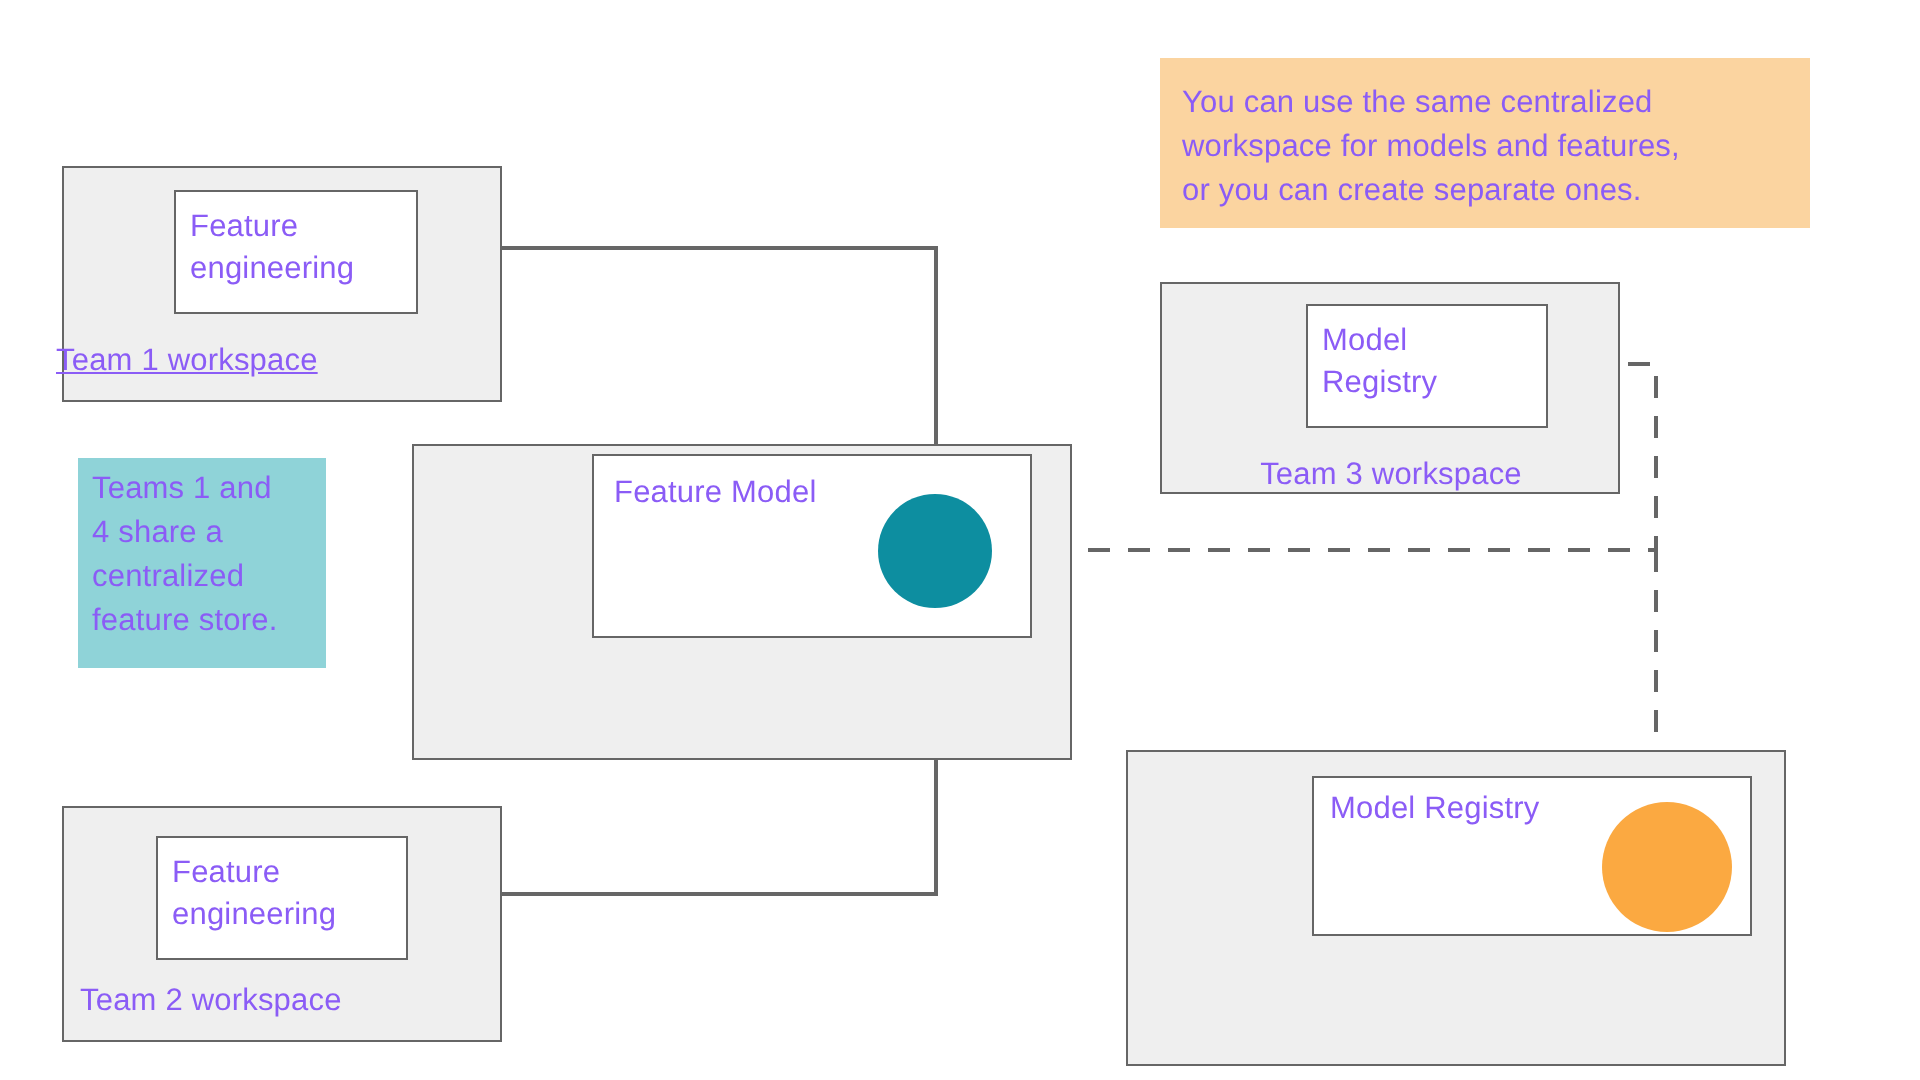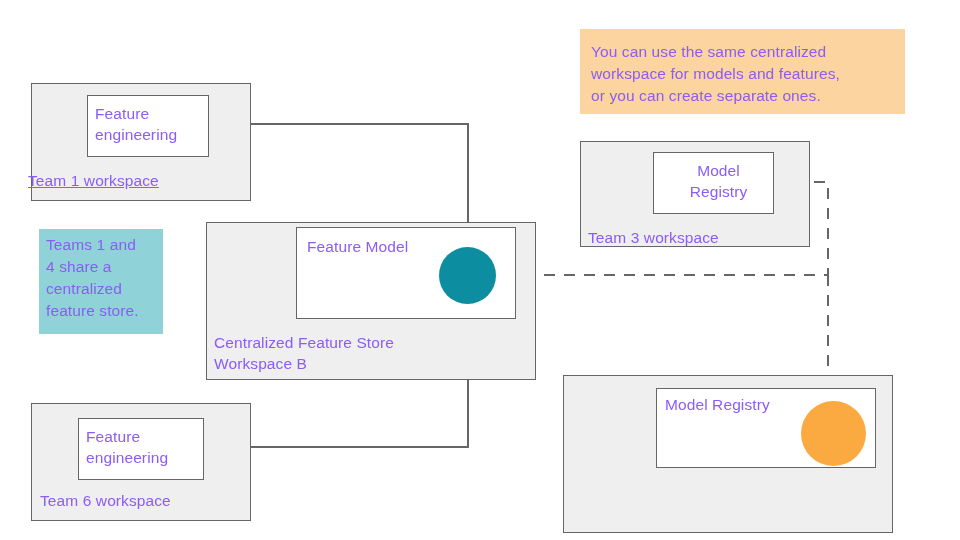--- a/index.html
+++ b/index.html
@@ -105,40 +105,38 @@
   <div class="node note note-teal" style="left:39px; top:229px; width:124px; height:105px;"></div>
   <div class="label label-note" style="left:46px; top:234px; width:118px;">Teams 1 and
 4 share a
 centralized
 feature store.</div>
 
   <div class="node workspace" style="left:31px; top:403px; width:220px; height:118px;"></div>
   <div class="node innerbox" style="left:78px; top:418px; width:126px; height:62px;"></div>
   <div class="label" style="left:86px; top:426px; width:120px;">Feature
 engineering</div>
-  <div class="label" style="left:40px; top:490px; width:205px;">Team 6 workspace</div>
+  <div class="label" style="left:40px; top:490px; width:205px;">Team 2 workspace</div>
 
   <div class="node workspace" style="left:206px; top:222px; width:330px; height:158px;"></div>
   <div class="node innerbox" style="left:296px; top:227px; width:220px; height:92px;"></div>
   <div class="label" style="left:307px; top:236px; width:190px;">Feature Model</div>
-  <div class="label" style="left:214px; top:332px; width:310px;">Centralized Feature Store
-Workspace B</div>
 
   <div class="circle" style="left:439px; top:247px; width:57px; height:57px; background:#0D8EA0;"></div>
 
   <div class="node note note-orange" style="left:580px; top:29px; width:325px; height:85px;"></div>
   <div class="label label-note" style="left:591px; top:41px; width:310px;">You can use the same centralized
 workspace for models and features,
 or you can create separate ones.</div>
 
   <div class="node workspace" style="left:580px; top:141px; width:230px; height:106px;"></div>
   <div class="node innerbox" style="left:653px; top:152px; width:121px; height:62px;"></div>
-  <div class="label" style="left:661px; top:160px; width:115px;text-align:center;">Model
+  <div class="label" style="left:661px; top:160px; width:115px;">Model
 Registry</div>
-  <div class="label" style="left:588px; top:227px; width:215px;">Team 3 workspace</div>
+  <div class="label" style="left:588px; top:227px; width:215px;text-align:center;">Team 3 workspace</div>
 
   <div class="node workspace" style="left:563px; top:375px; width:330px; height:158px;"></div>
   <div class="node innerbox" style="left:656px; top:388px; width:220px; height:80px;"></div>
   <div class="label" style="left:665px; top:394px; width:200px;">Model Registry</div>
 
   <div class="circle" style="left:801px; top:401px; width:65px; height:65px; background:#FBA941;"></div>
 
 </div>
 
 </body></html>

